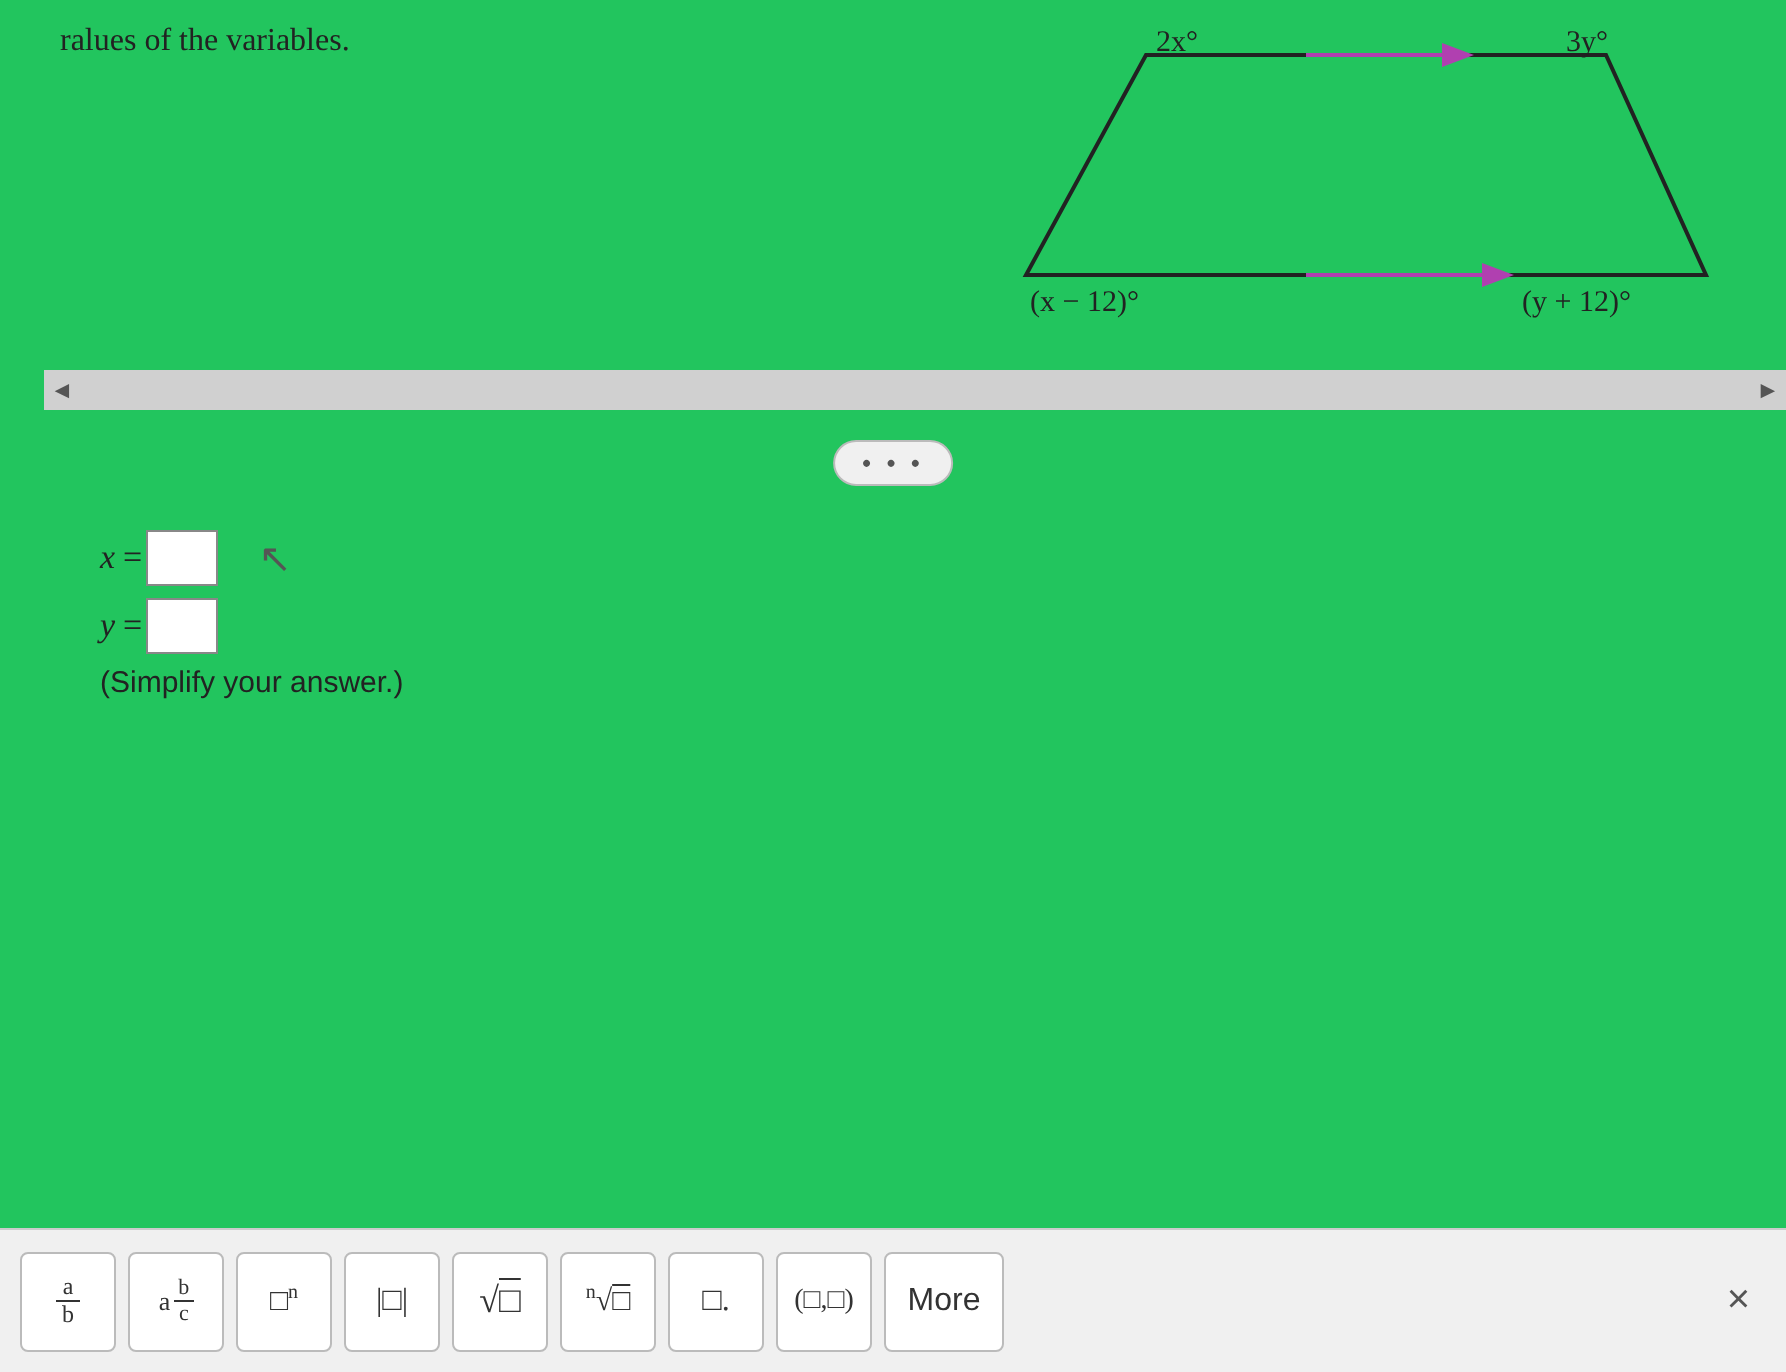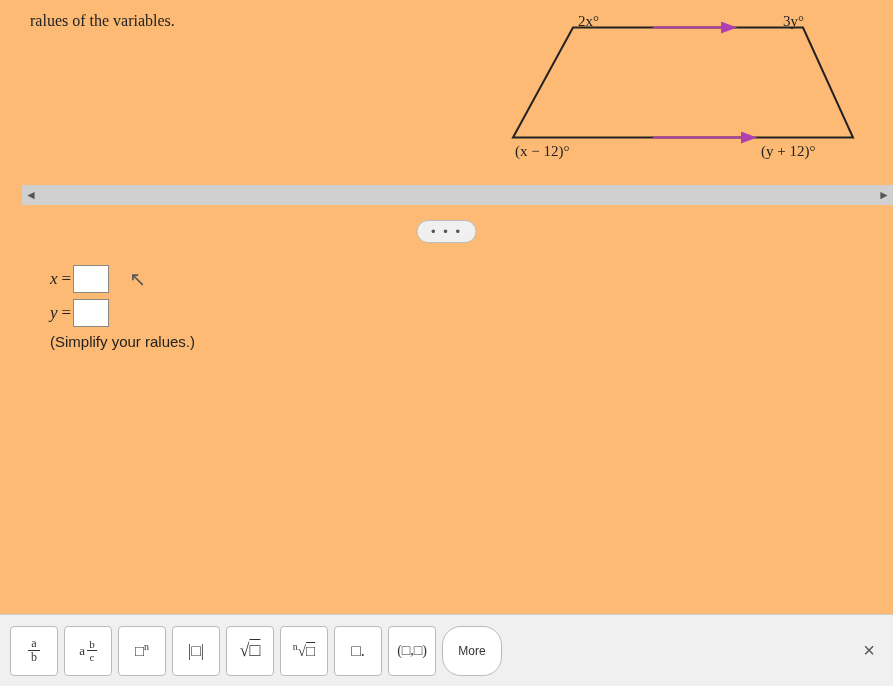--- a/index.html
+++ b/index.html
@@ -12,21 +12,21 @@
       position: relative;
     }
 
     
     .main-area {
       position: absolute;
       top: 0;
       left: 0;
       right: 0;
       bottom: 72px;
-      background: #fdba74;
+      background: #22c55e;
       padding: 10px 20px 10px 50px;
     }
 
     
     .left-bar {
       position: absolute;
       left: 0;
       top: 0;
       bottom: 0;
       width: 22px;
@@ -178,22 +178,21 @@
       cursor: pointer;
       font-size: 18px;
       color: #333;
       padding: 0 6px;
       font-family: 'Times New Roman', Times, serif;
     }
 
     .more-btn {
       min-width: 60px;
       font-family: Arial, sans-serif;
-      font-size: 12px;
-      border-radius: 19px;
+      font-size: 16px;
     }
 
     .close-btn {
       margin-left: auto;
       background: none;
       border: none;
       font-size: 20px;
       color: #555;
       cursor: pointer;
       padding: 0 8px;
@@ -255,21 +254,21 @@
       <span class="var-label">x</span>
       <span class="equals">=</span>
       <input class="answer-box" type="text" value="" style="">
       <span class="cursor-icon">↖</span>
     </div>
     <div class="input-row">
       <span class="var-label">y</span>
       <span class="equals">=</span>
       <input class="answer-box" type="text" value="" style="">
     </div>
-    <div class="simplify-text">(Simplify your ralues.)</div>
+    <div class="simplify-text">(Simplify your answer.)</div>
   </div>
 
 </div>
 
 <div class="toolbar">
 
   <button class="toolbar-btn" title="Fraction">
     <span style="display:inline-flex;flex-direction:column;align-items:center;font-size:12px;line-height:1.1;">
       <span style="border-bottom:1px solid #333;padding:0 3px;">a</span>
       <span style="padding:0 3px;">b</span>

